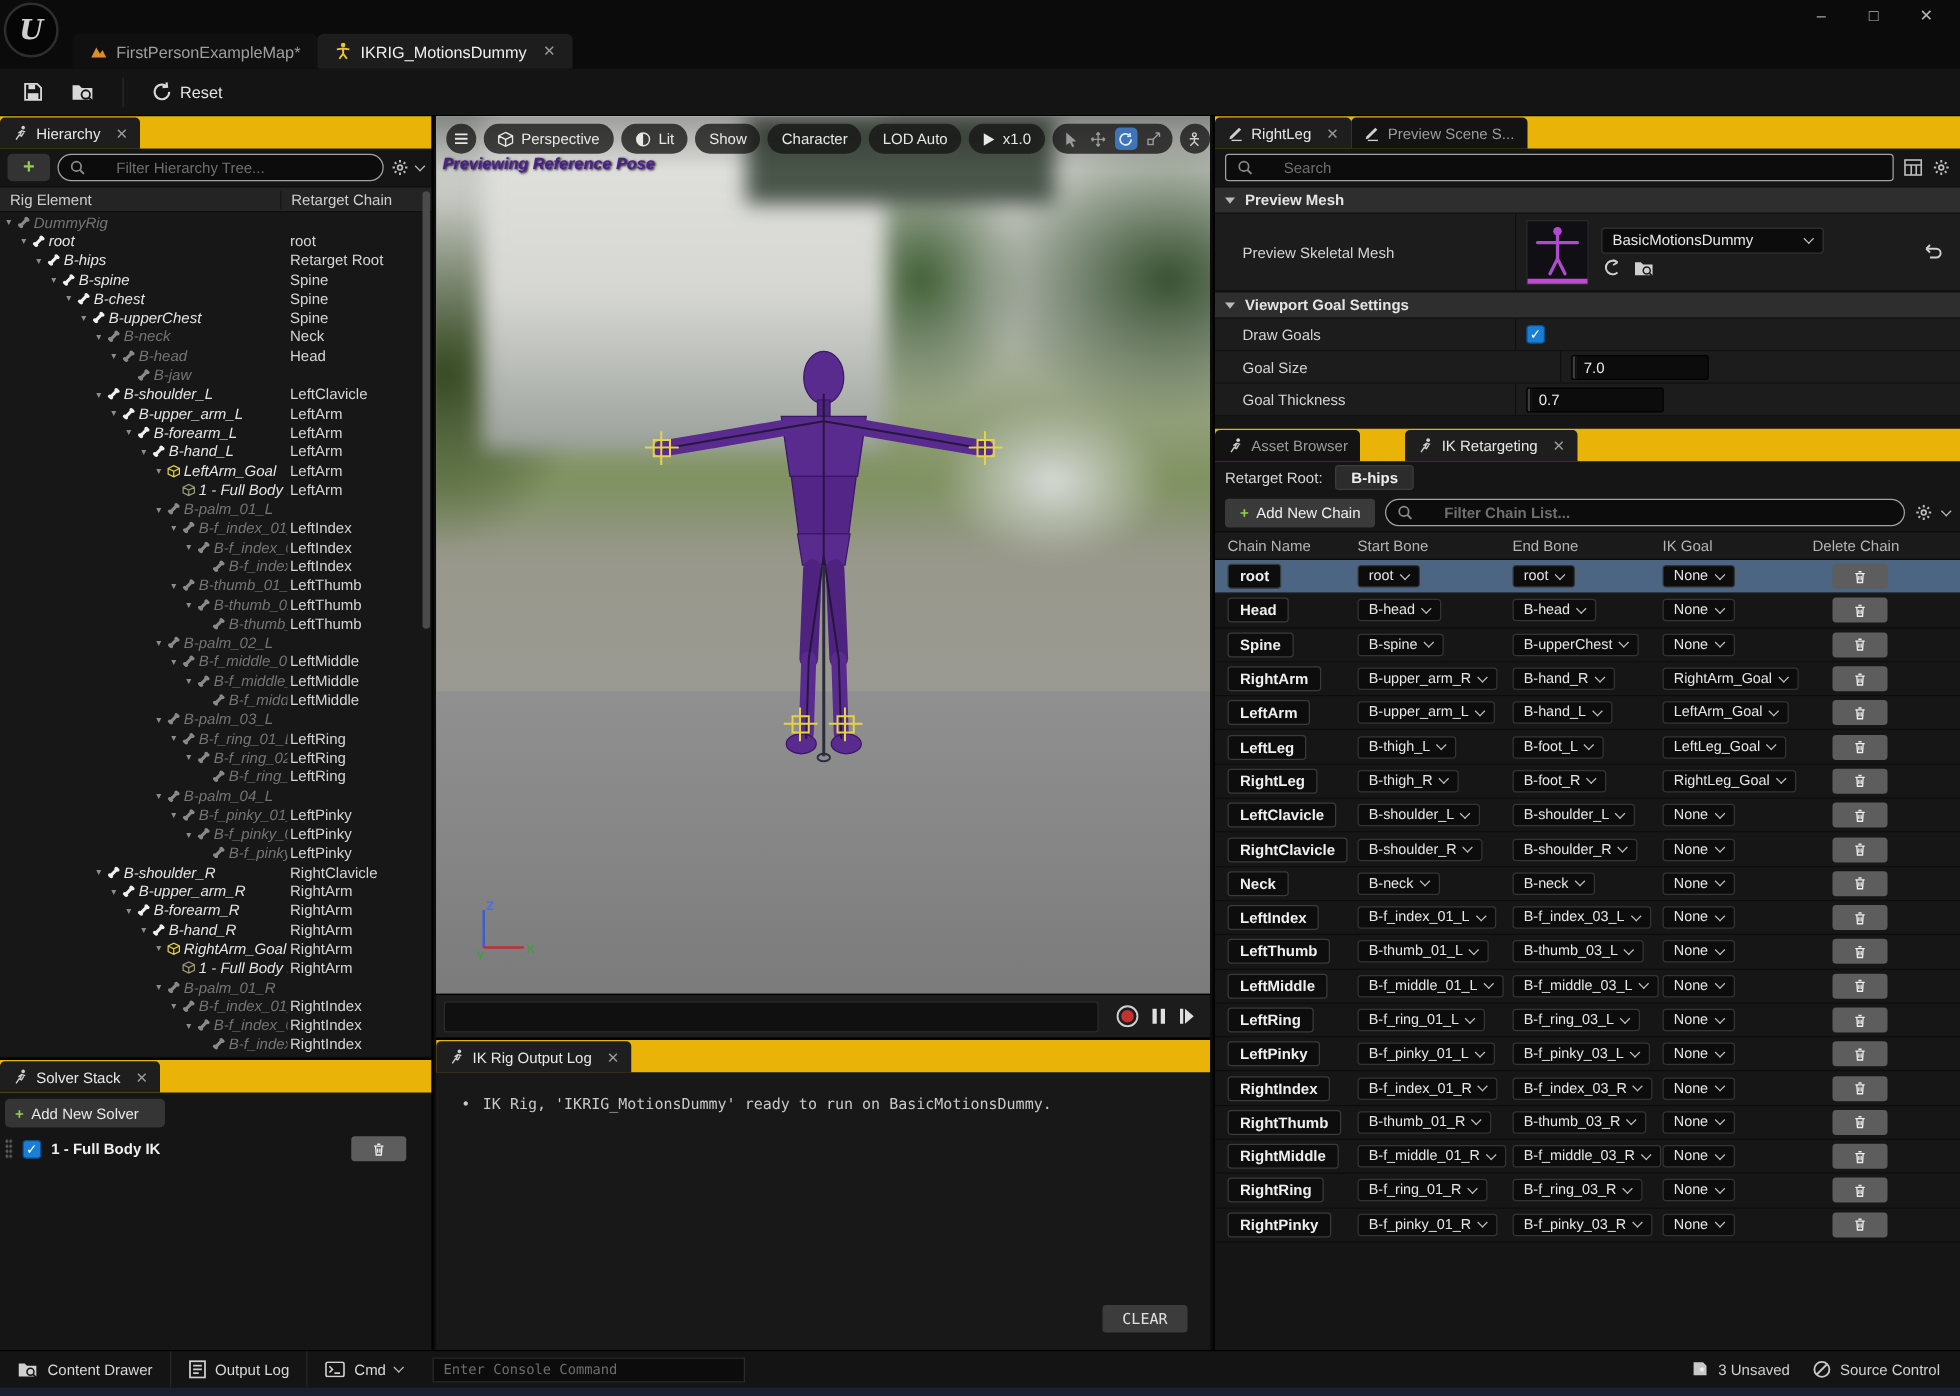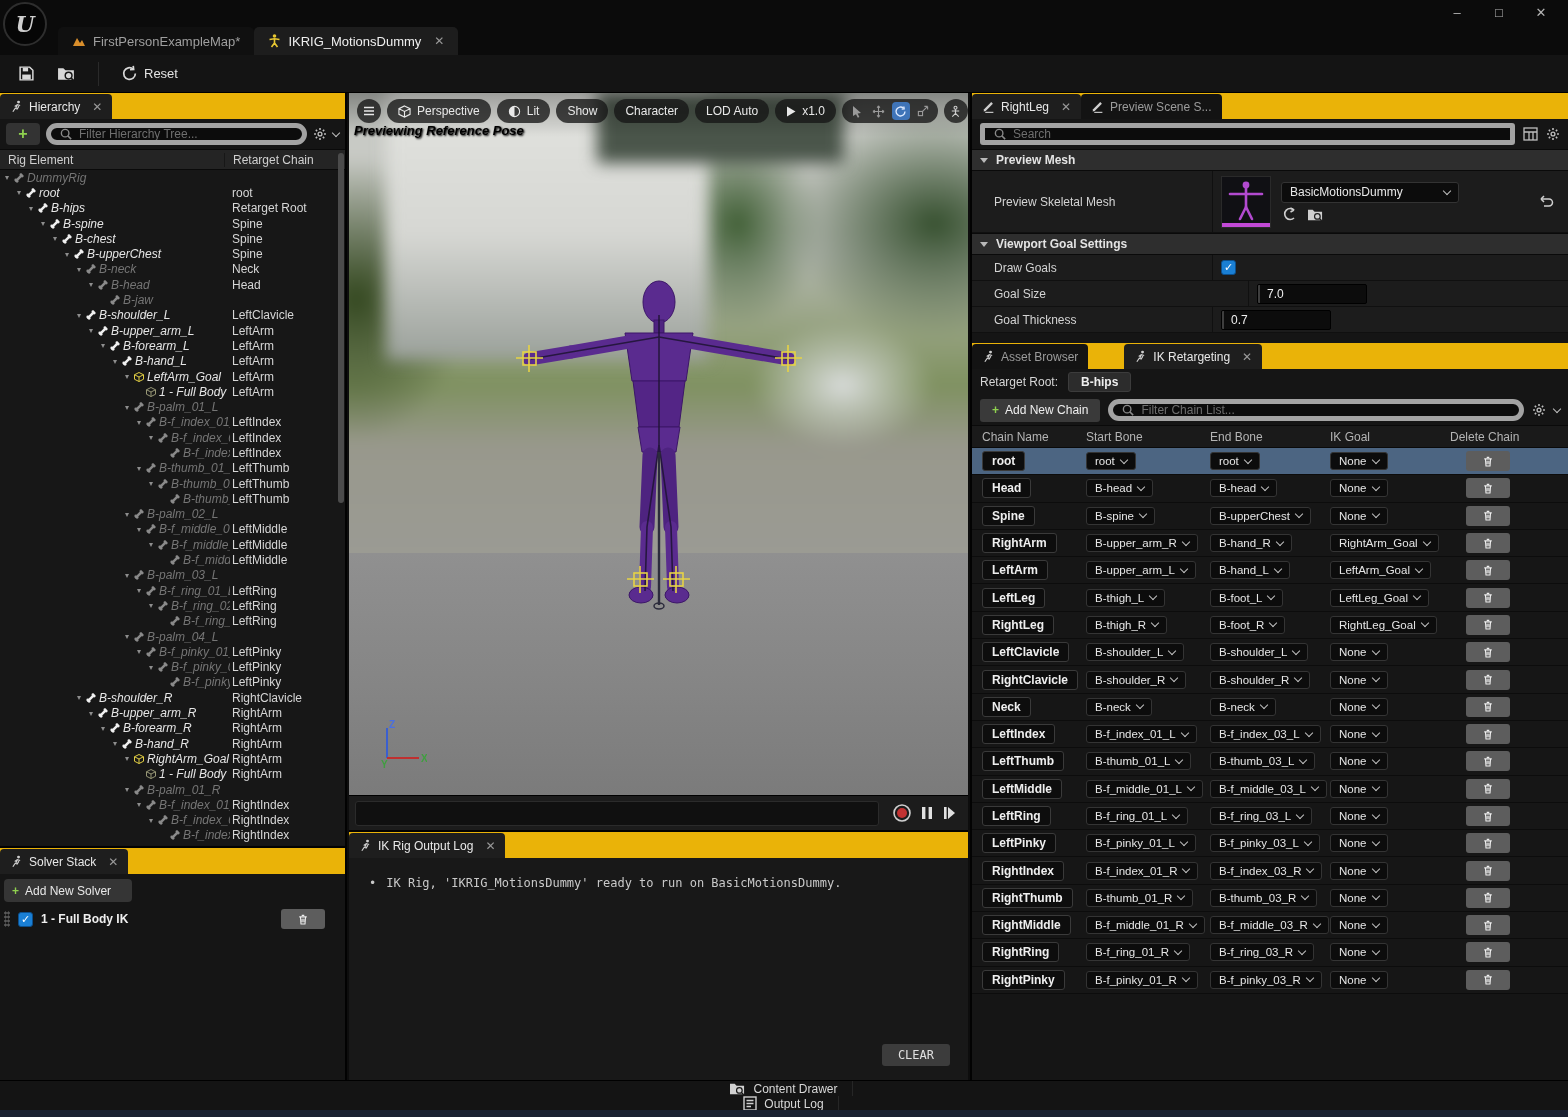--- a/index.html
+++ b/index.html
@@ -23,21 +23,21 @@
 
   #apptoolbar { position:absolute; left:0; top:55px; width:1568px; height:38px; background:#141414; border-bottom:1px solid #000; display:flex; align-items:center; gap:6px; padding:0 10px; }
   .tb-btn { display:flex; align-items:center; gap:6px; padding:5px 8px; border-radius:4px; color:#e2e2e2; font-size:13px; }
   .tb-sep { width:1px; height:24px; background:#2a2a2a; margin:0 8px; }
 
   
   .ptab-row { height:26px; background:#eab308; display:flex; align-items:flex-end; }
   .ptab { height:25px; display:flex; align-items:center; gap:6px; padding:0 10px; font-size:12px; border-radius:4px 4px 0 0; }
   .ptab.on { background:#1e1e1e; color:#e8e8e8; }
   .ptab.off { background:#131313; color:#9b9b9b; }
-  .searchbox { flex:1; height:22px; background:#0c0c0c; border:5px solid #a3a3a3; border-radius:11px; display:flex; align-items:center; gap:7px; padding:0 9px; color:#6f6f6f; overflow:hidden; }
+  .searchbox { flex:1; height:22px; background:#0c0c0c; border:1px solid #a3a3a3; border-radius:11px; display:flex; align-items:center; gap:25px; padding:0 9px; color:#6f6f6f; overflow:hidden; }
   .ph { color:#6f6f6f; white-space:nowrap; }
   .icon { display:inline-flex; align-items:center; justify-content:center; }
   .chev { width:6px; height:6px; border-right:1.6px solid #bfbfbf; border-bottom:1.6px solid #bfbfbf; transform:rotate(45deg); display:inline-block; margin-top:-3px; }
   .gearbtn { color:#bdbdbd; }
 
   
   #left { position:absolute; left:0; top:93px; width:347px; height:987px; background:#151515; border-right:2px solid #020202; }
   #hier-filter { display:flex; align-items:center; gap:6px; padding:4px 6px; height:30px; background:#151515; }
   .plus-btn { width:34px; height:22px; background:#333; border-radius:4px; display:flex; align-items:center; justify-content:center; color:#8fd14f; font-size:16px; font-weight:bold; }
   #hier-cols { height:21px; background:#242424; display:flex; align-items:center; font-size:12px; color:#cfcfcf; border-top:1px solid #0a0a0a; border-bottom:1px solid #0a0a0a; }
@@ -80,21 +80,21 @@
   #vp-topshade { position:absolute; left:0; top:0; width:100%; height:44px; background:linear-gradient(180deg, rgba(0,0,0,.30), rgba(0,0,0,0)); }
 
   #mannequin { position:absolute; left:160px; top:182px; }
 
   #vp-toolbar { position:absolute; left:8px; top:6px; right:8px; display:flex; align-items:center; gap:6px; }
   .vpill { height:24px; border-radius:12px; background:rgba(22,22,22,.78); color:#e8e8e8; display:inline-flex; align-items:center; gap:6px; padding:0 11px; font-size:12px; white-space:nowrap; }
   .vcirc { width:24px; height:24px; border-radius:50%; background:rgba(22,22,22,.78); color:#e8e8e8; display:flex; align-items:center; justify-content:center; flex:none; }
   #vp-tools { margin-left:auto; display:flex; align-items:center; gap:6px; }
   .tool-ico { width:18px; height:18px; display:flex; align-items:center; justify-content:center; border-radius:4px; }
   .tool-ico.active { background:#3f74b8; }
-  #vp-label { position:absolute; left:5px; top:30px; font-size:13px; font-weight:bold; font-style:italic; color:#000000; text-shadow:1px 1px 2px #000; }
+  #vp-label { position:absolute; left:5px; top:30px; font-size:13px; font-weight:bold; font-style:italic; color:#4c1d95; text-shadow:1px 1px 2px #000; }
   #gizmo { position:absolute; left:26px; bottom:22px; }
 
   #timeline { position:relative; width:619px; height:35px; background:#1c1c1c; border-top:1px solid #000; display:flex; align-items:center; padding:0 6px; gap:8px; }
   #tl-field { flex:1; height:25px; background:#101010; border:1px solid #2b2b2b; border-radius:3px; }
   #tl-btns { display:flex; align-items:center; gap:10px; padding:0 6px; }
 
   #logpanel { position:relative; width:619px; height:250px; background:#161616; border-top:2px solid #020202; }
   #log-body { position:relative; height:224px; background:#181818; font-family:"DejaVu Sans Mono", monospace; font-size:12px; color:#c9c9c9; padding:18px 0 0 20px; }
   .log-line { display:flex; gap:10px; align-items:flex-start; }
   #clear-btn { position:absolute; right:18px; bottom:16px; background:#3c3c3c; color:#e0e0e0; font-size:12px; padding:4px 16px; border-radius:3px; }
@@ -123,21 +123,21 @@
   #chain-head { height:23px; display:flex; align-items:center; background:#1a1a1a; color:#b4b4b4; font-size:12px; border-top:1px solid #0a0a0a; border-bottom:1px solid #0a0a0a; }
   .ch-c1 { width:114px; padding-left:10px; } .ch-c2 { width:124px; } .ch-c3 { width:120px; } .ch-c4 { width:120px; } .ch-c5 { flex:1; }
   .c-row { height:27.3px; display:flex; align-items:center; background:#161616; border-bottom:1px solid #0c0c0c; }
   .c-row.selected { background:#4c6582; }
   .cell { display:flex; align-items:center; }
   .pill { background:#0d0d0d; border:1px solid #3a3a3a; border-radius:3px; padding:2px 9px; color:#efefef; font-size:12px; white-space:nowrap; }
   .pill.bold { font-weight:bold; }
   .dd { background:#0c0c0c; border:1px solid #343434; border-radius:3px; padding:2px 8px; color:#e6e6e6; font-size:11.5px; display:inline-flex; align-items:center; gap:6px; white-space:nowrap; }
 
   
-  #statusbar { position:absolute; left:0; top:1080px; width:1568px; height:30px; background:#141414; border-top:1px solid #000; display:flex; align-items:center;flex-direction:column; }
+  #statusbar { position:absolute; left:0; top:1080px; width:1568px; height:30px; background:#141414; border-top:1px solid #000; display:flex; align-items:center; }
   .sb-item { display:flex; align-items:center; gap:7px; padding:0 14px; height:100%; color:#d8d8d8; font-size:12px; border-right:1px solid #262626; }
   #console-input { width:250px; height:20px; background:#0c0c0c; border:1px solid #2a2a2a; margin-left:10px; display:flex; align-items:center; padding:0 8px; font-family:"DejaVu Sans Mono", monospace; font-size:11px; color:#6d6d6d; }
   #sb-right { margin-left:auto; display:flex; align-items:center; gap:18px; padding-right:16px; color:#cfcfcf; }
   .sb-r { display:flex; align-items:center; gap:7px; }
   #bottomstrip { position:absolute; left:0; top:1110px; width:1568px; height:7px; background:#1a2030; }
 </style>
 </head>
 <body>
 
 <div id="app">
@@ -1295,21 +1295,21 @@
     </div>
     <div id="rt-root-row">
       <span>Retarget Root:</span>
       <span id="rt-root-pill">B-hips</span>
     </div>
     <div id="rt-add-row">
       <div id="add-chain-btn">
         <span style="color:#8fd14f;font-weight:bold;">+</span>
         <span>Add New Chain</span>
       </div>
-      <div class="searchbox" style="border-radius:12px;">
+      <div class="searchbox" style="border-radius:12px;font-weight:bold;">
         <span class="icon mag">
             <svg width="12" height="12" viewBox="0 0 14 14">
               <circle cx="6" cy="6" r="4.4" fill="none" stroke="#8a8a8a" stroke-width="1.6"></circle>
               <path d="M9.3 9.3 L13 13" stroke="#8a8a8a" stroke-width="1.8"></path>
             </svg>
           </span>
         <span class="ph">Filter Chain List...</span>
       </div>
       <span class="icon gear gearbtn">
           <svg width="14" height="14" viewBox="0 0 16 16">

